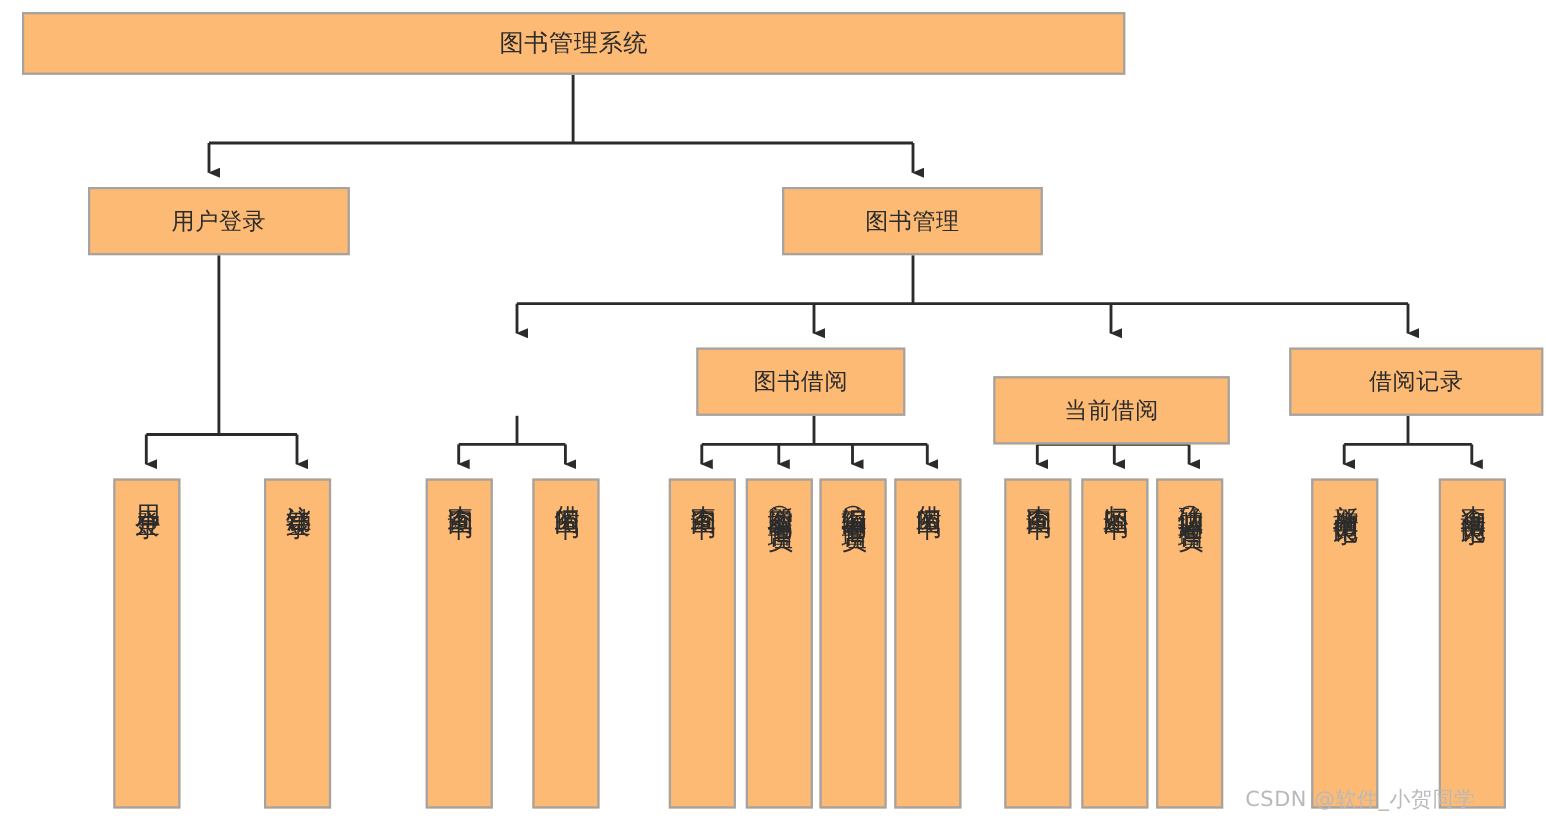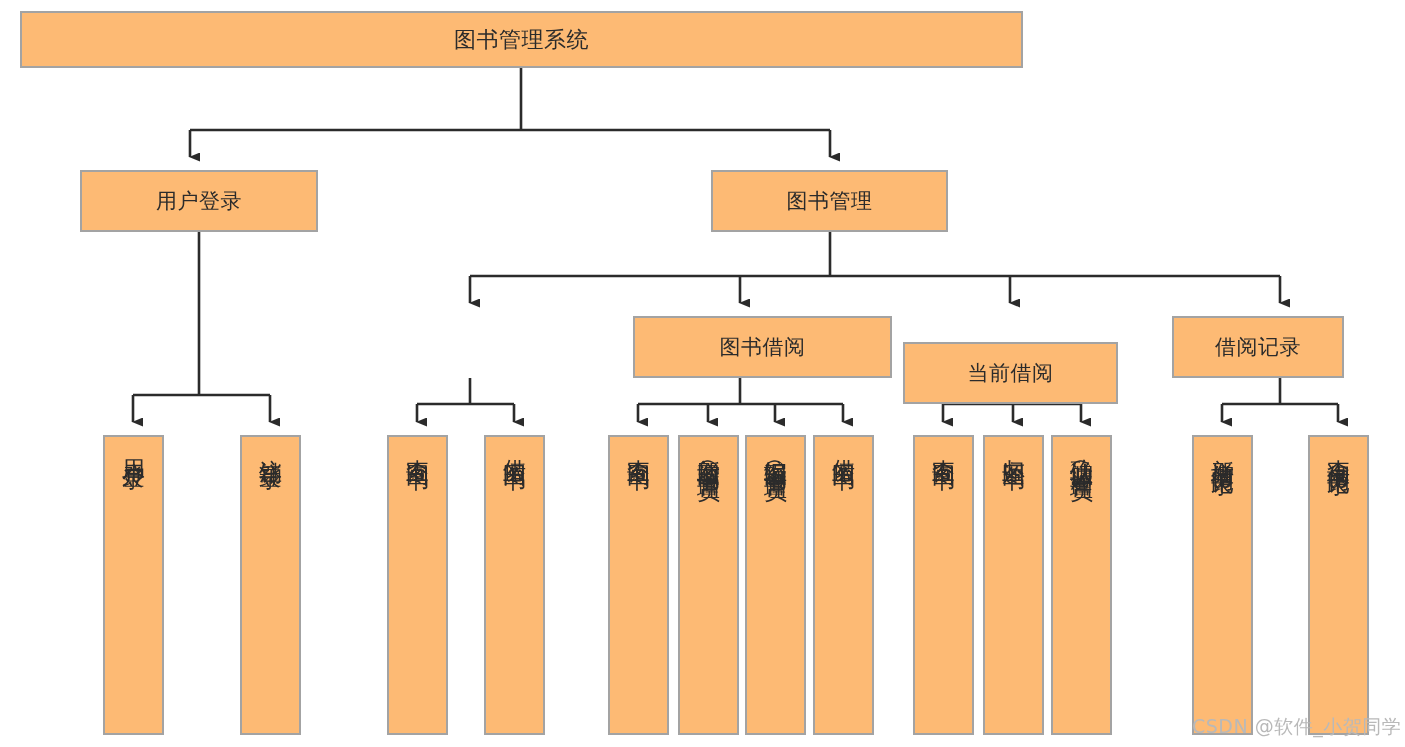--- a/index.html
+++ b/index.html
@@ -134,27 +134,27 @@
     <span class="node-label">图书管理系统</span>
   </div>
 
   <div class="node horiz" style="left:80px; top:170px; width:238px; height:62px;">
     <span class="node-label">用户登录</span>
   </div>
   <div class="node horiz" style="left:711px; top:170px; width:237px; height:62px;">
     <span class="node-label">图书管理</span>
   </div>
 
-  <div class="node horiz" style="left:633px; top:316px; width:259px; height:62px;justify-content:center;">
+  <div class="node horiz" style="left:633px; top:316px; width:190px; height:62px;justify-content:center;">
     <span class="node-label">图书借阅</span>
   </div>
   <div class="node horiz" style="left:903px; top:316px; width:215px; height:62px;margin-top:26px;">
     <span class="node-label">当前借阅</span>
   </div>
-  <div class="node horiz" style="left:1172px; top:316px; width:172px; height:62px;">
+  <div class="node horiz" style="left:1172px; top:316px; width:231px; height:62px;">
     <span class="node-label">借阅记录</span>
   </div>
 
   <div class="node vert" style="left:103px; top:435px; width:61px; height:300px;">
     <span class="node-label">用户登录</span>
   </div>
   <div class="node vert" style="left:240px; top:435px; width:61px; height:300px;">
     <span class="node-label">注销登录</span>
   </div>
 
@@ -188,15 +188,15 @@
     <span class="node-label">确认归还（管理员）</span>
   </div>
 
   <div class="node vert" style="left:1192px; top:435px; width:61px; height:300px;">
     <span class="node-label">新增借阅记录</span>
   </div>
   <div class="node vert" style="left:1308px; top:435px; width:61px; height:300px;">
     <span class="node-label">查询借阅记录</span>
   </div>
 
-  <div id="watermark" style="left:1192px; top:714px;">CSDN @软件_小贺同学</div>
+  <div id="watermark" style="left:1132px; top:714px;">CSDN @软件_小贺同学</div>
 
 </div>
 
 </body></html>

